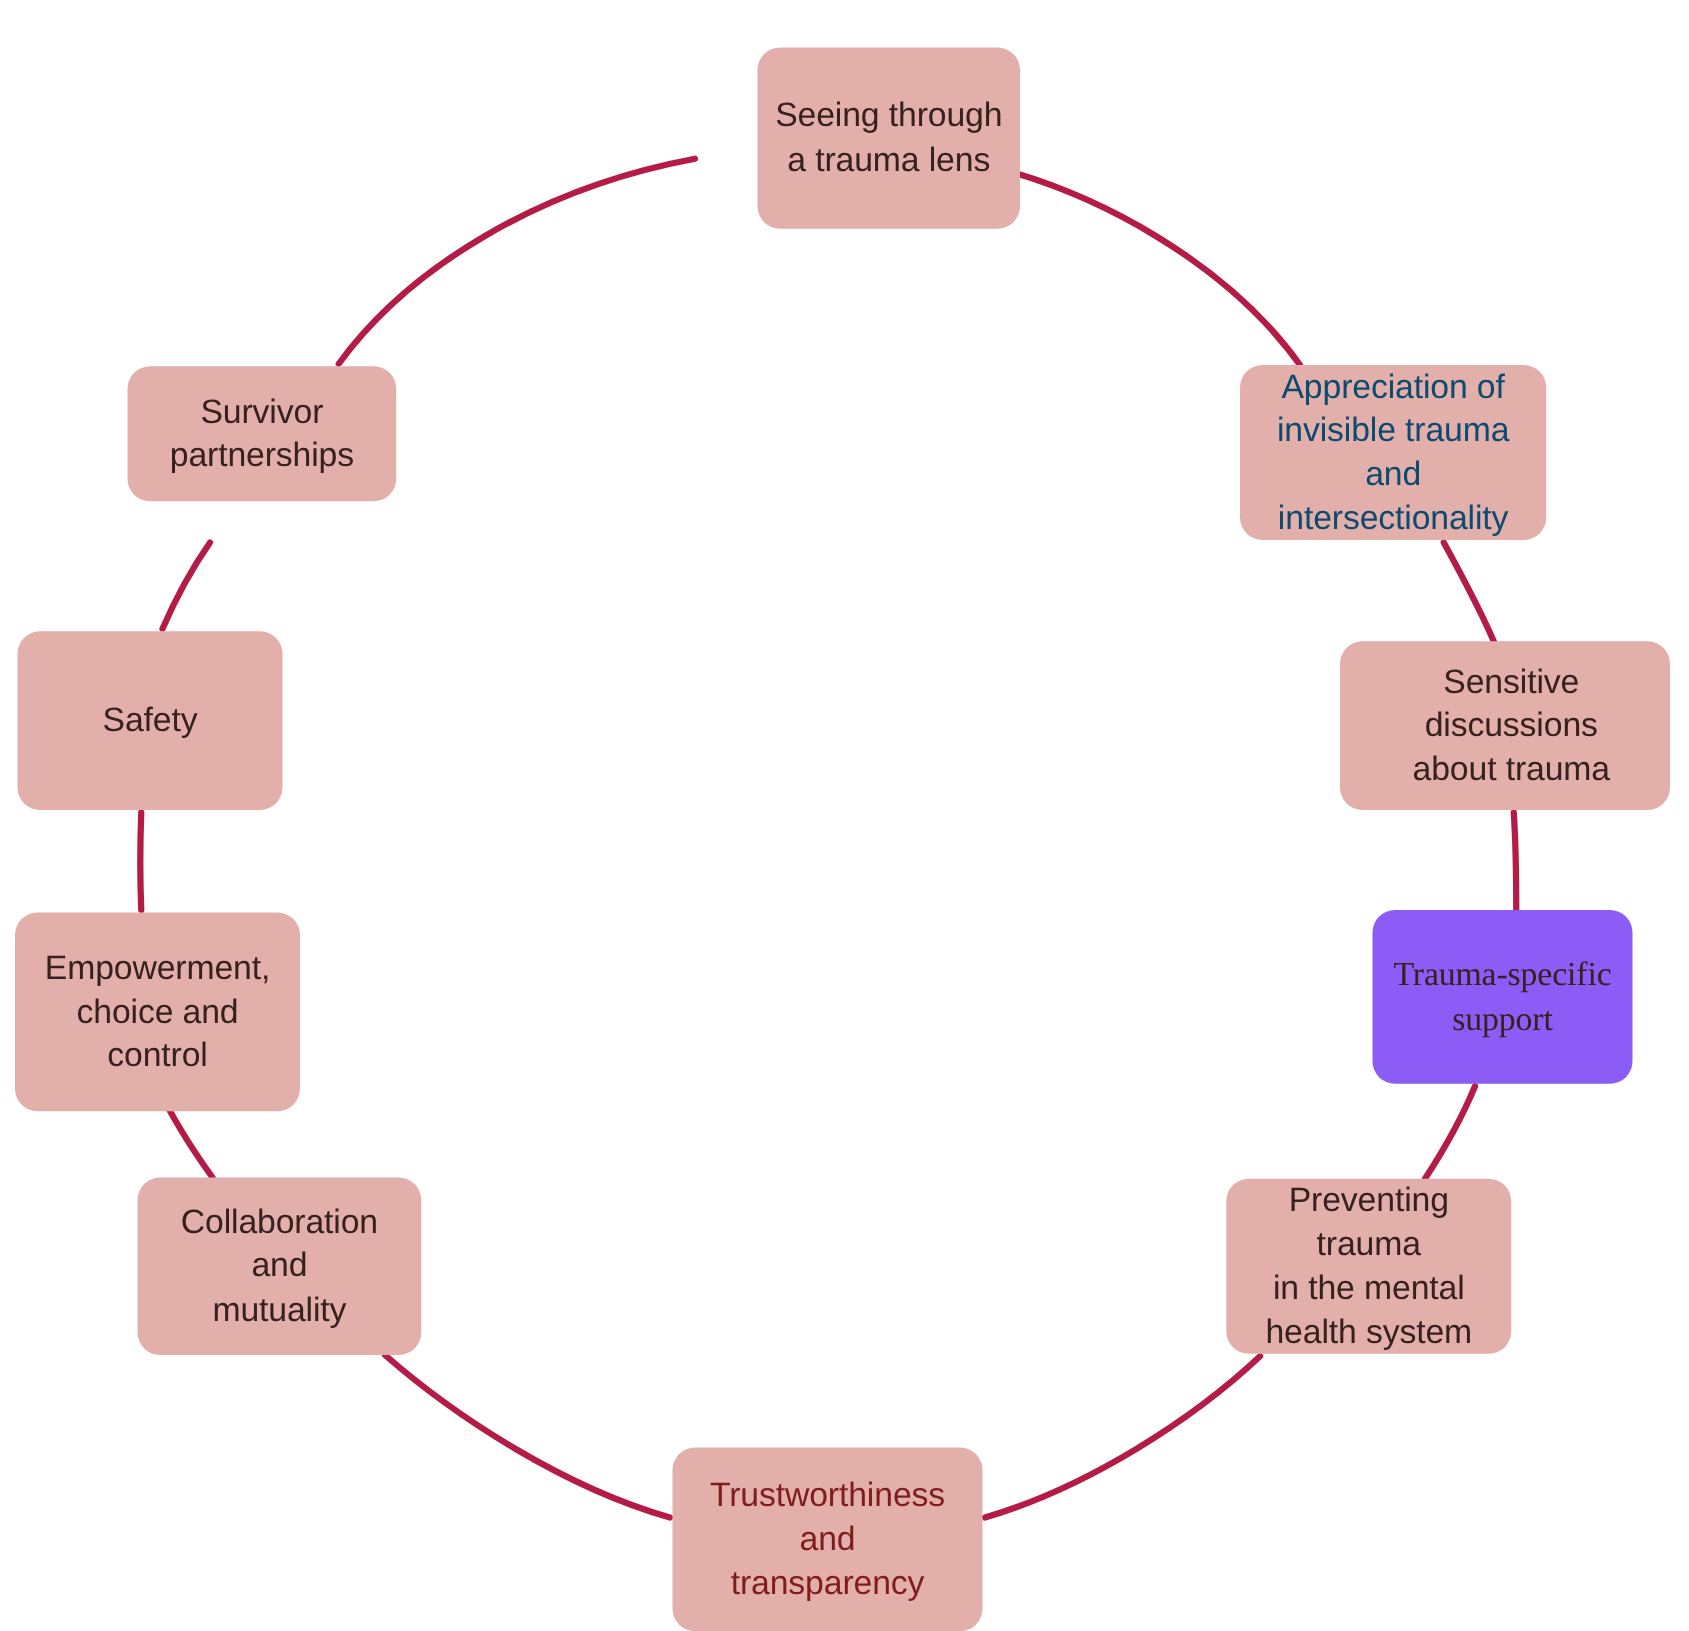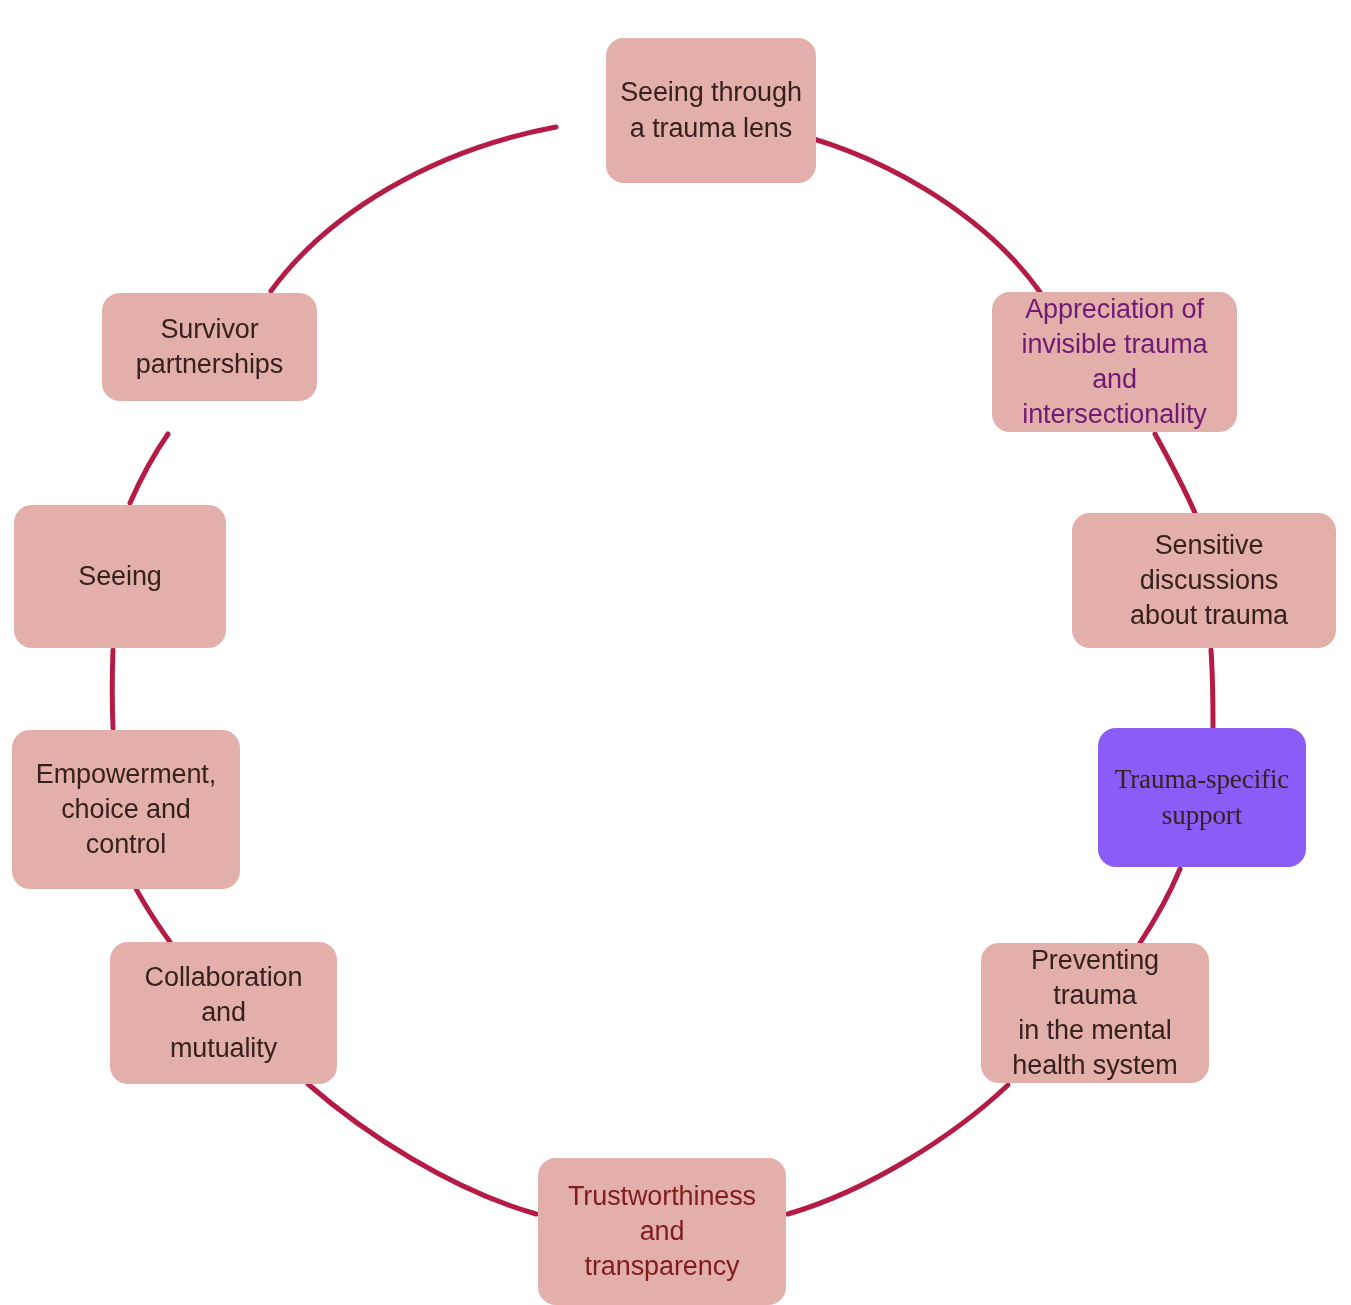--- a/index.html
+++ b/index.html
@@ -66,21 +66,21 @@
       <path d="M 130 503 C 140 480, 152 457, 168 434"></path>
 
       <path d="M 271 291 C 327 214, 432 150, 556 127"></path>
     </g>
   </svg>
 
   <div class="node" id="n0" style="background: rgb(227, 175, 171); color: rgb(55, 33, 31);">
     <span>Seeing through
 a trauma lens</span>
   </div>
-  <div class="node" id="n1" style="background: rgb(227, 175, 171); color: #701a75; justify-content: center;">
+  <div class="node" id="n1" style="background: rgb(227, 175, 171); color: #0c4a6e; justify-content: center;">
     <span>Appreciation of
 invisible trauma and
 intersectionality</span>
   </div>
   <div class="node" id="n2" style="background: rgb(227, 175, 171); color: rgb(55, 33, 31); padding-left: 20px;">
     <span>Sensitive discussions
 about trauma</span>
   </div>
   <div class="node" id="n3" style="background: #8b5cf6; color: rgb(55, 33, 31); font-family: Liberation Serif, serif;">
     <span>Trauma-specific
@@ -97,20 +97,20 @@
   </div>
   <div class="node" id="n6" style="background: rgb(227, 175, 171); color: rgb(55, 33, 31);">
     <span>Collaboration and
 mutuality</span>
   </div>
   <div class="node" id="n7" style="background: rgb(227, 175, 171); color: rgb(55, 33, 31);">
     <span>Empowerment,
 choice and control</span>
   </div>
   <div class="node" id="n8" style="background: rgb(227, 175, 171); color: rgb(55, 33, 31);">
-    <span>Seeing</span>
+    <span>Safety</span>
   </div>
   <div class="node" id="n9" style="background: rgb(227, 175, 171); color: rgb(55, 33, 31);">
     <span>Survivor
 partnerships</span>
   </div>
 
 </div>
 
 </body></html>

